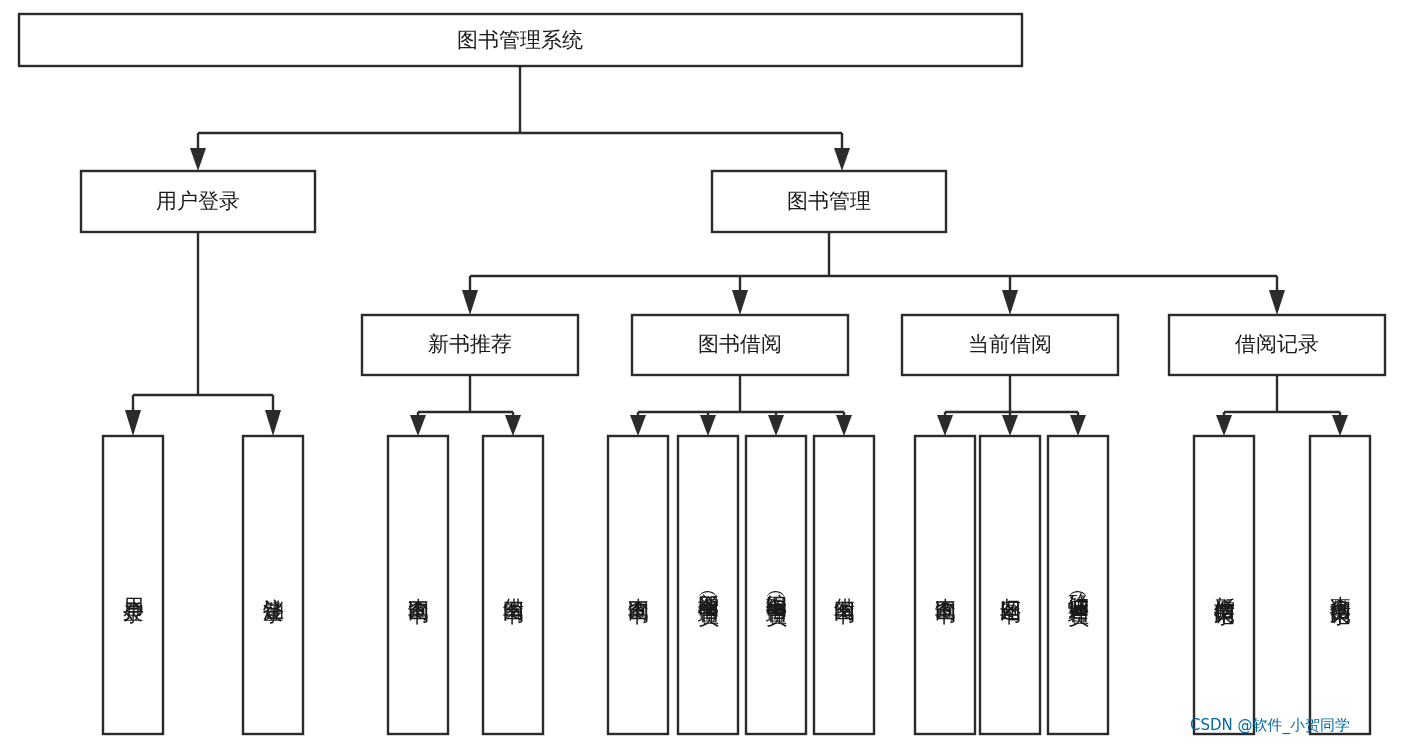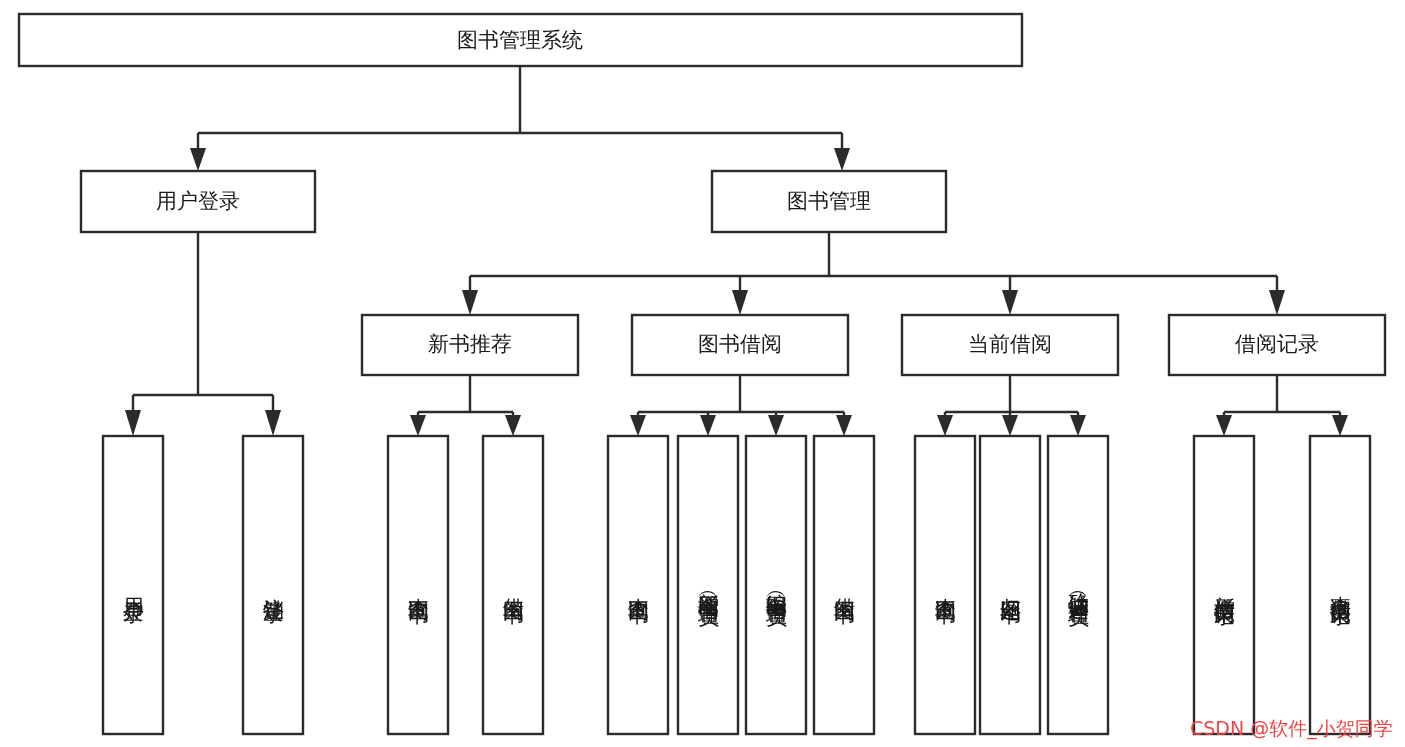--- a/index.html
+++ b/index.html
@@ -63,22 +63,22 @@
     display: flex;
     align-items: center;
     justify-content: center;
     white-space: nowrap;
     pointer-events: none;
     user-select: none;
   }
   .watermark {
     position: absolute;
     font-family: "DejaVu Sans", "Liberation Sans", sans-serif;
-    font-size: 19px;
-    color: #ef4444;
+    font-size: 15px;
+    color: #0369a1;
     white-space: nowrap;
     user-select: none;
   }
 </style>
 </head>
 <body>
 
 <div id="diagram-root">
 
   <svg class="flow" viewBox="0 0 1405 747">

